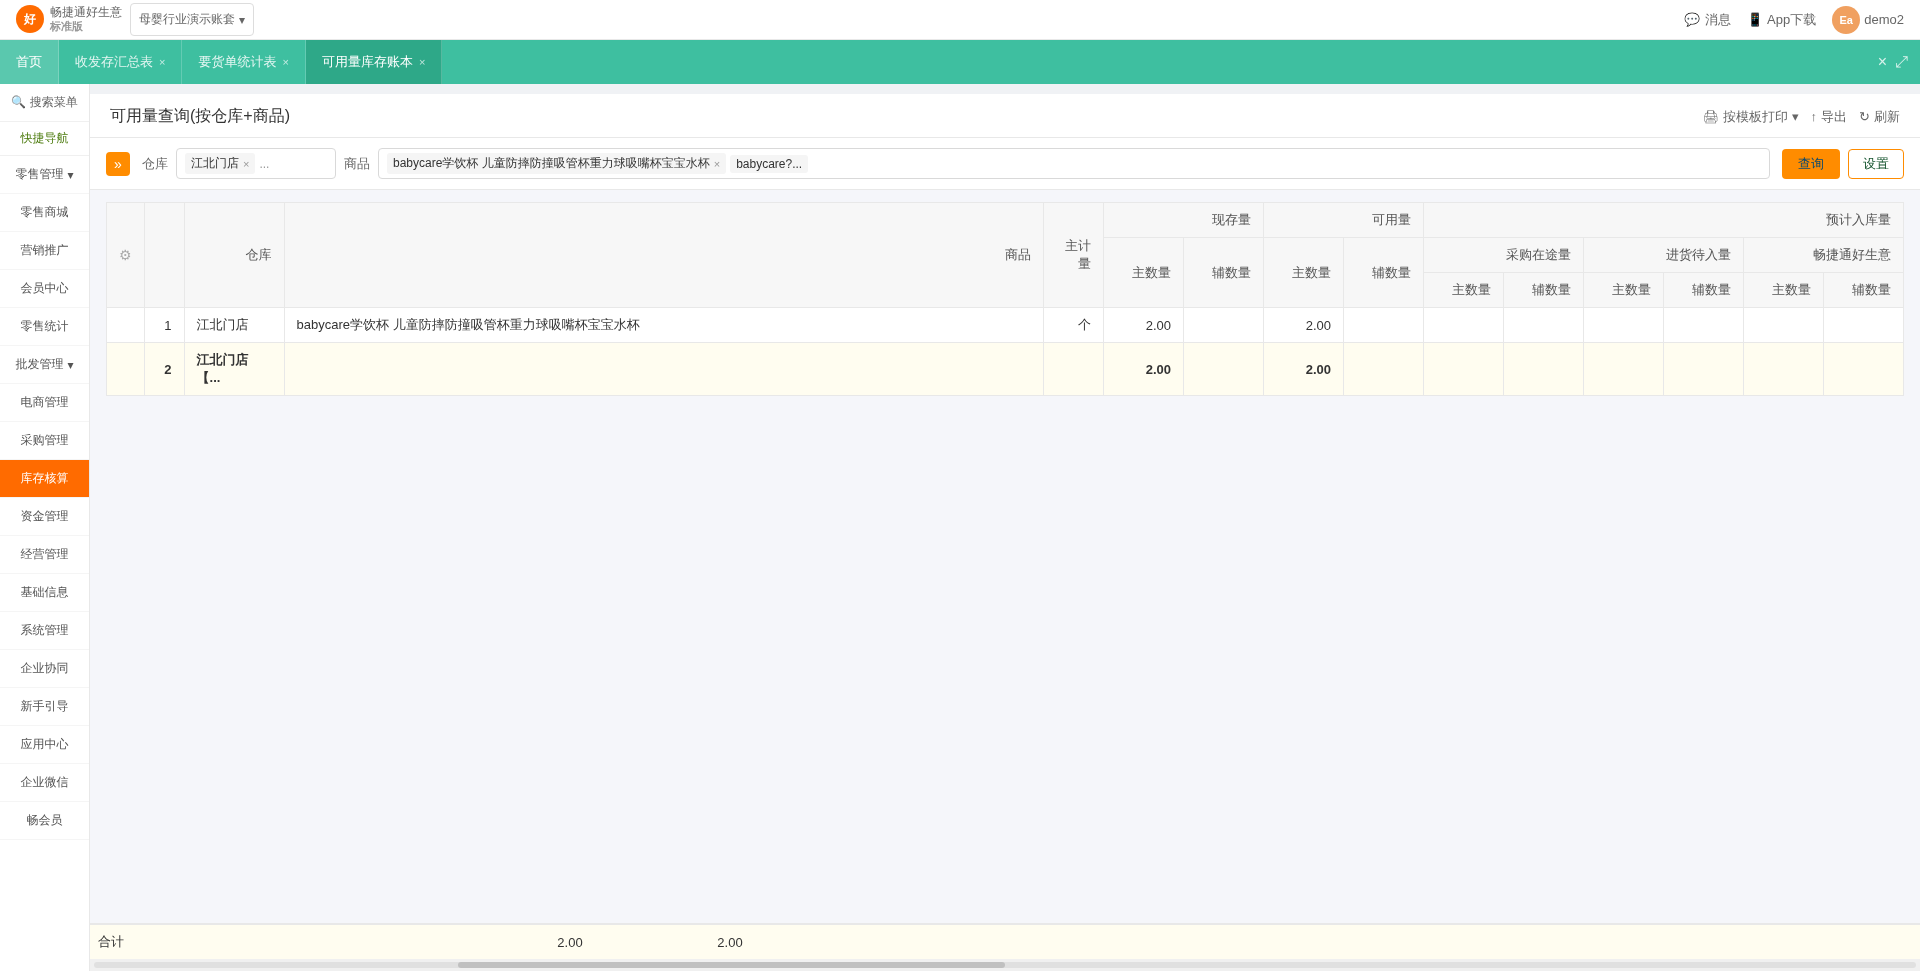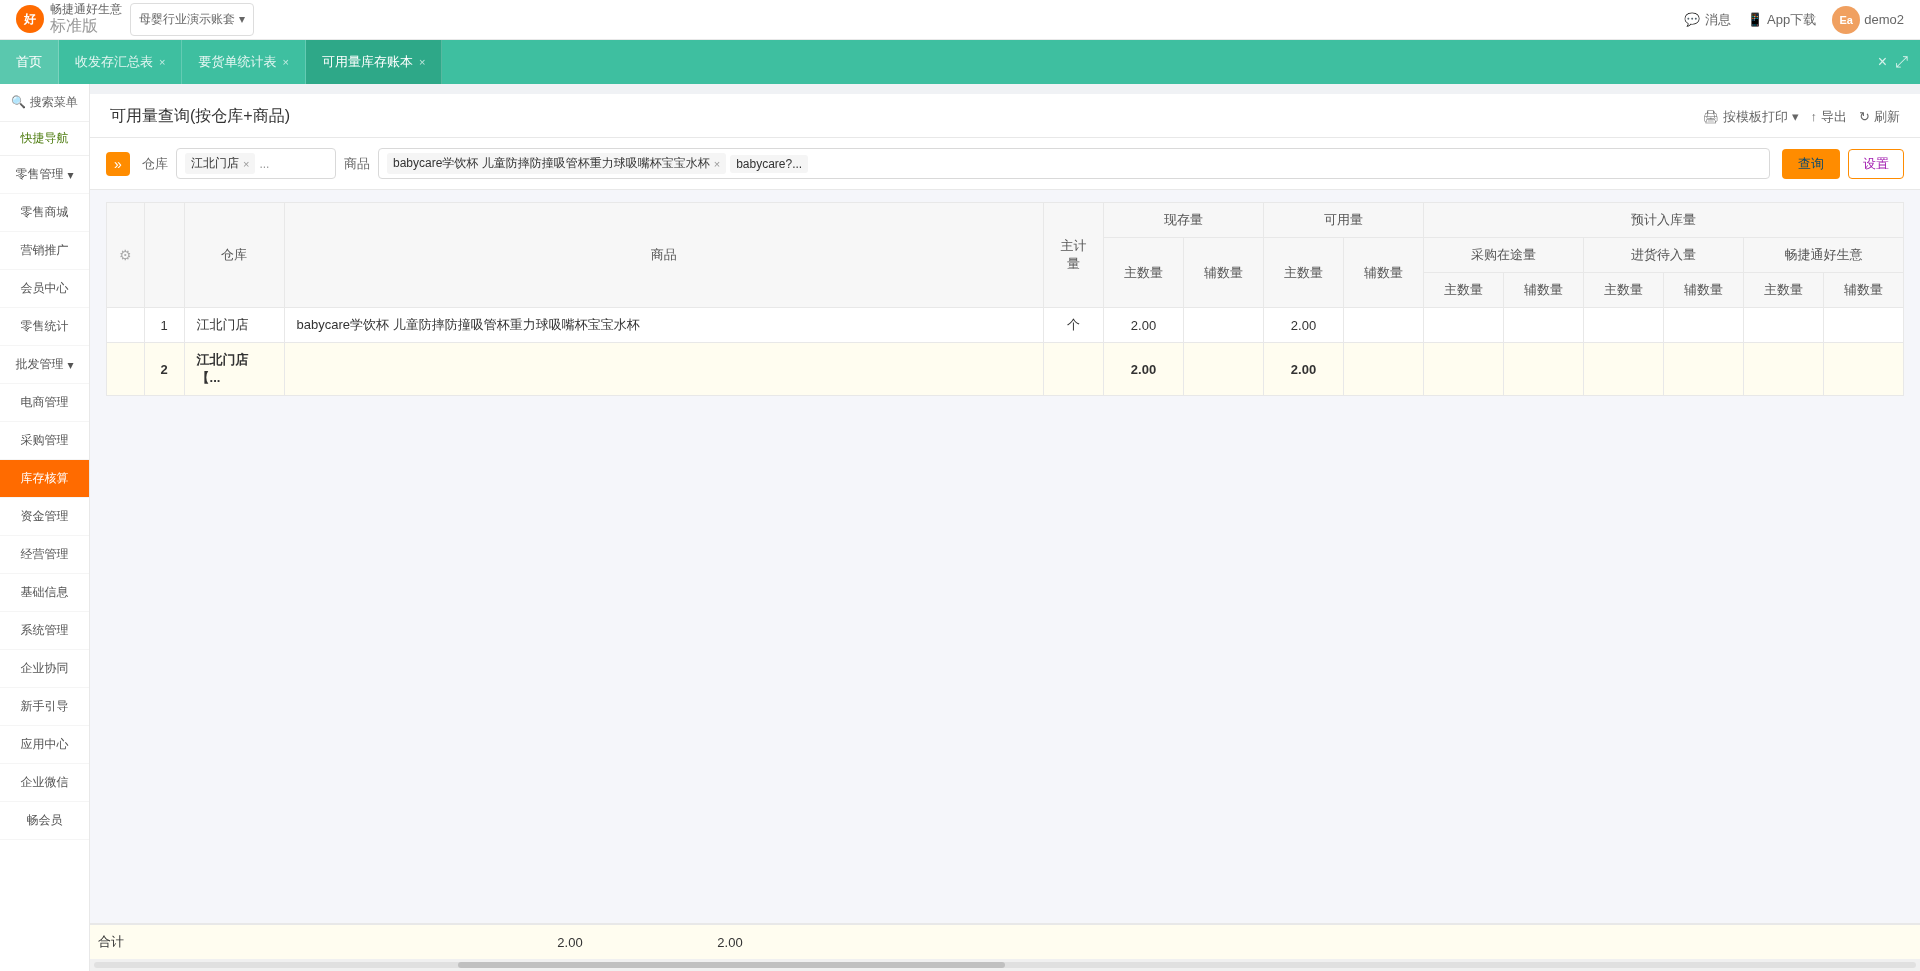--- a/index.html
+++ b/index.html
@@ -13,21 +13,21 @@
       align-items: center;
       justify-content: space-between;
       padding: 0 16px;
       border-bottom: 1px solid #e8e8e8;
       flex-shrink: 0;
     }
     .top-bar-left { display: flex; align-items: center; gap: 8px; }
     .logo-area { display: flex; align-items: center; gap: 6px; }
     .logo-icon { width: 28px; height: 28px; background: #ff6b00; border-radius: 50%; display: flex; align-items: center; justify-content: center; color: white; font-size: 12px; font-weight: bold; }
     .logo-text { font-size: 12px; color: #666; line-height: 1.2; }
-    .logo-sub { font-size: 16px; color: #999; }
+    .logo-sub { font-size: 11px; color: #999; font-weight: bold; }
     .industry-selector {
       display: flex; align-items: center; gap: 4px;
       border: 1px solid #ddd; border-radius: 4px;
       padding: 7px 8px; cursor: pointer; font-size: 12px; color: #666;
       background: #fff;
     }
     .top-bar-right { display: flex; align-items: center; gap: 16px; font-size: 13px; color: #666; }
     .top-bar-right-item { display: flex; align-items: center; gap: 4px; cursor: pointer; }
     .avatar { width: 28px; height: 28px; border-radius: 50%; background: #f0a060; display: flex; align-items: center; justify-content: center; color: white; font-size: 11px; font-weight: bold; overflow: hidden; }
 
@@ -163,42 +163,42 @@
       padding: 2px 6px; font-size: 12px; color: #333;
     }
     .filter-tag-close { cursor: pointer; color: #999; font-size: 11px; }
     .filter-ellipsis { color: #999; font-size: 12px; cursor: pointer; }
     .filter-actions { display: flex; gap: 8px; }
     .btn-query {
       background: #ff8c00; color: #0c4a6e; border: none;
       padding: 6px 16px; border-radius: 4px; cursor: pointer; font-size: 13px;
     }
     .btn-settings {
-      background: #fff; color: #a21caf; border: 1px solid #ff8c00;
+      background: #fff; color: #14532d; border: 1px solid #ff8c00;
       padding: 5px 14px; border-radius: 4px; cursor: pointer; font-size: 13px;
     }
 
     
     .table-area {
       flex: 1;
       overflow: auto;
       padding: 12px 16px;
       background: #f5f6fa;
     }
     .data-table {
       width: 100%;
       border-collapse: collapse;
       background: #fff;
       border: 1px solid #e8e8e8;
       font-size: 13px;
     }
     .data-table th, .data-table td {
       border: 1px solid #e8e8e8;
       padding: 8px 12px;
-      text-align: center;
+      text-align: right;
     }
     .data-table thead th {
       background: #f7f7f7;
       font-weight: 500;
       color: #555;
     }
     .data-table thead tr:first-child th {
       background: #f7f7f7;
     }
     .data-table td.left { text-align: left; }

